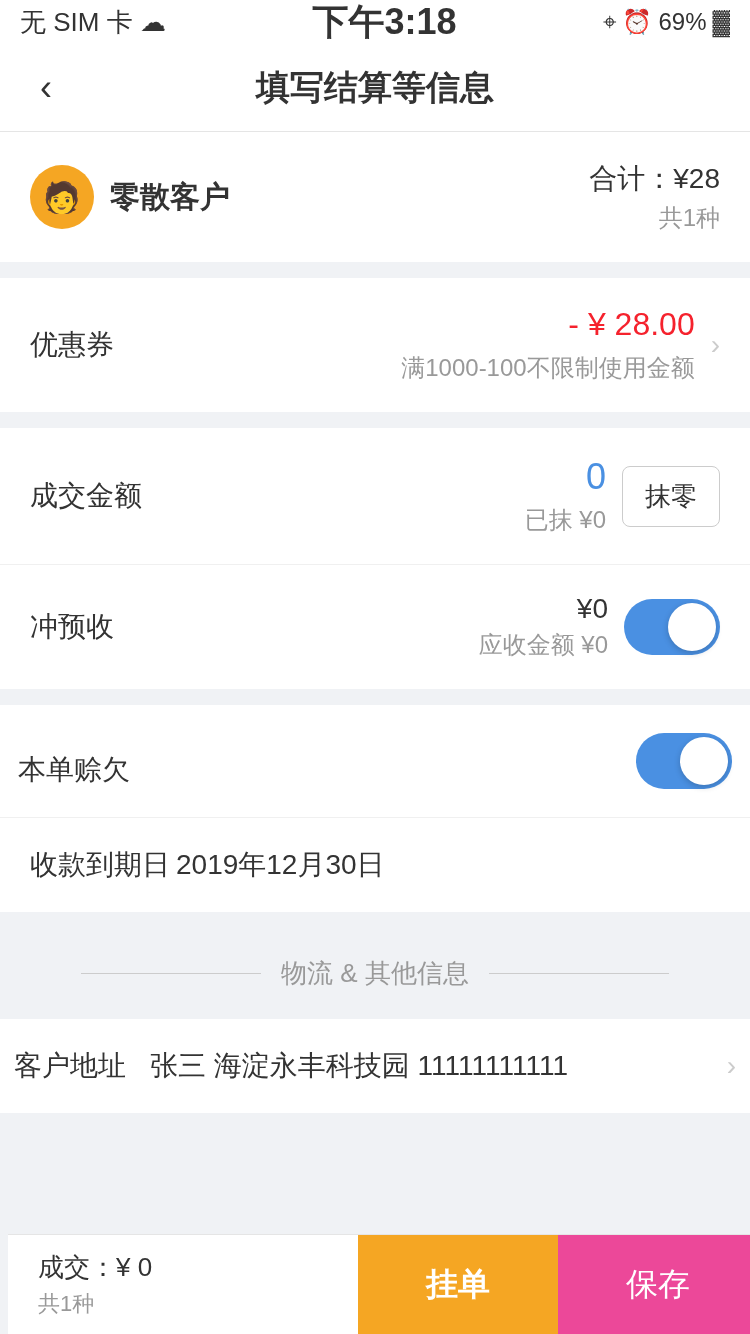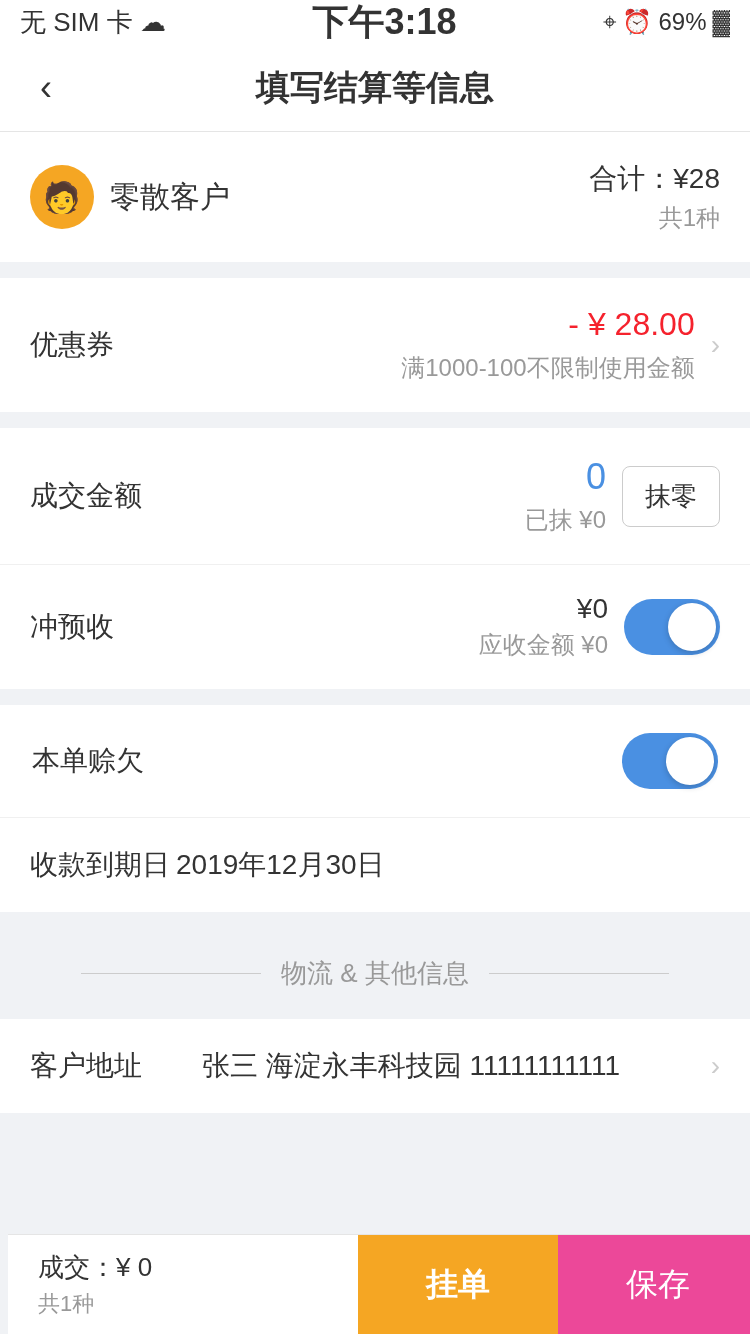--- a/index.html
+++ b/index.html
@@ -87,21 +87,21 @@
       background: #f5a623;
       display: flex;
       align-items: center;
       justify-content: center;
       font-size: 30px;
       color: #fff;
     }
     .customer-name {
       font-size: 30px;
       color: #333;
-      font-weight: 400;
+      font-weight: 700;
     }
     .customer-right {
       text-align: right;
     }
     .customer-total {
       font-size: 28px;
       color: #333;
     }
     .customer-count {
       font-size: 24px;
@@ -196,23 +196,23 @@
       border-radius: 50%;
       background: #fff;
       position: absolute;
       top: 4px;
       right: 4px;
       box-shadow: 0 2px 6px rgba(0,0,0,0.2);
     }
 
     
     .credit-row {
-      padding: 28px 32px;
-      display: flex;
-      align-items: center;
+      padding: 28px 18px;
+      display: flex;
+      align-items: flex-end;
       justify-content: space-between;
     }
 
     
     .due-row {
       padding: 28px 30px;
       display: flex;
       align-items: center;
       gap: 6px;
       border-top: 1px solid #f0f0f0;
@@ -241,37 +241,36 @@
       background: #ccc;
       max-width: 180px;
     }
     .logistics-title {
       font-size: 26px;
       color: #999;
     }
 
     
     .address-row {
-      padding: 28px 30px;
+      padding: 28px 14px;
       display: flex;
       align-items: center;
       justify-content: flex-start;
       background: #fff;
     }
     .address-label {
       font-size: 28px;
       color: #333;
       flex-shrink: 0;
       margin-right: 24px;
     }
     .address-value {
       font-size: 28px;
       color: #333;
       flex: 1;
-      margin-left: 36px;
     }
 
     
     .empty-area {
       background: #f0f2f5;
       height: 200px;
     }
 
     
     .bottom-bar {

